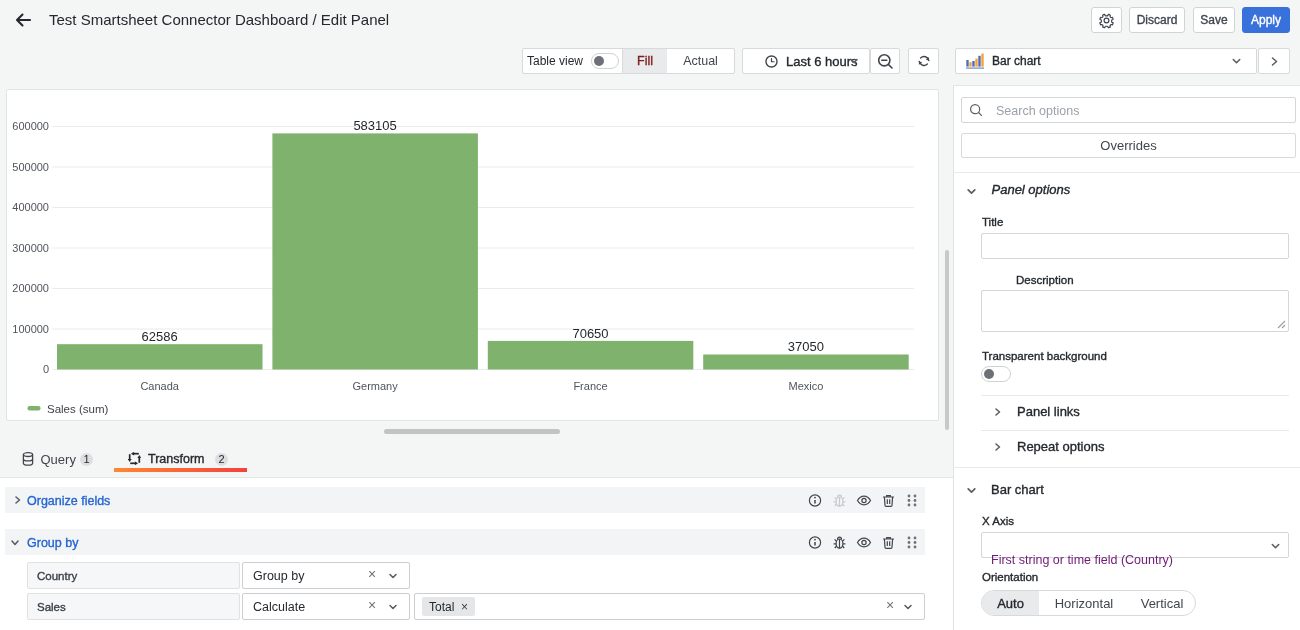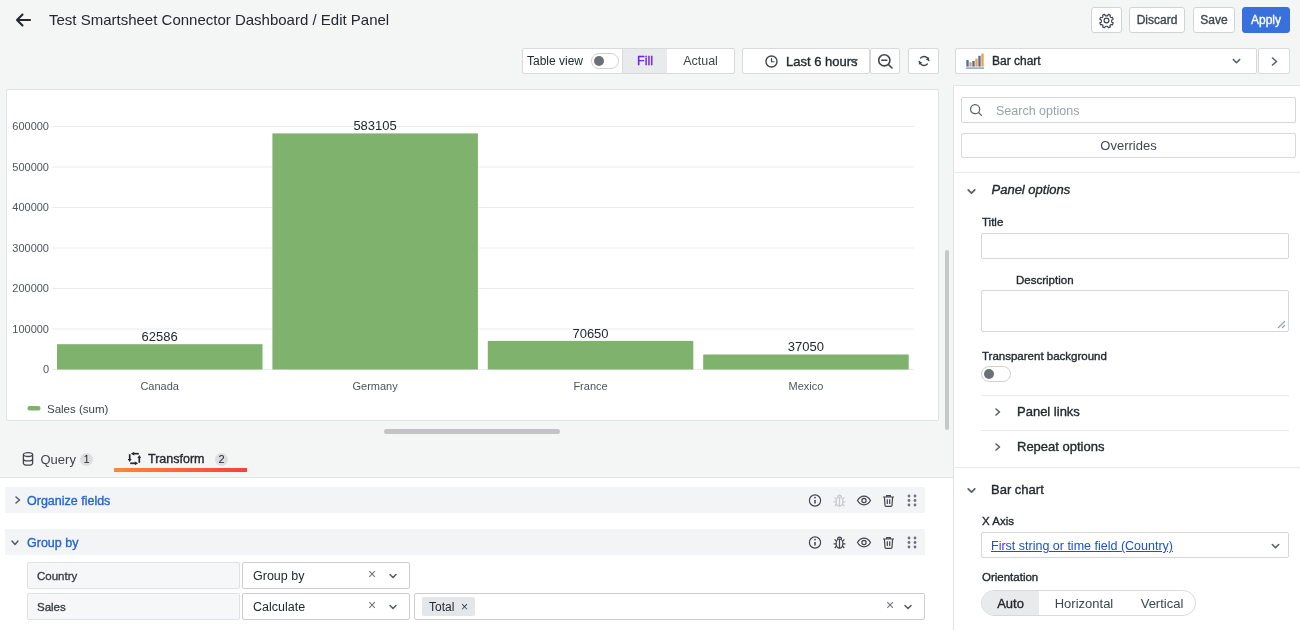--- a/index.html
+++ b/index.html
@@ -34,21 +34,21 @@
 <div class="btn" style="left:1193px;width:42px;">Save</div>
 <div class="btn" style="left:1242px;width:48px;background:#3871dc;border-color:#3871dc;color:#fff;">Apply</div>
 
 <div class="tbox" style="left:485px;width:107px;padding-left:4px;margin-left:37px;">
   <span style="font-size:12px;color:#24292e;">Table view</span>
   <span style="display:inline-block;margin-left:8px;width:28px;height:16px;border:1px solid #d0d1d3;border-radius:8px;background:#fff;position:relative;">
     <span style="position:absolute;left:2px;top:2px;width:10px;height:10px;border-radius:50%;background:#6e7077;"></span>
   </span>
 </div>
 <div class="tbox" style="left:622px;width:113px;padding:0;overflow:hidden;">
-  <span class="sb" style="width:44px;height:100%;background:#e9eaeb;display:flex;align-items:center;justify-content:center;font-size:12.5px;color:#6d28d9;">Fill</span>
+  <span class="sb" style="width:44px;height:100%;background:#e9eaeb;display:flex;align-items:center;justify-content:center;font-size:12.5px;color:#7f1d1d;">Fill</span>
   <span style="flex:1;height:100%;display:flex;align-items:center;justify-content:center;font-size:12.5px;color:#41464d;">Actual</span>
 </div>
 <div class="tbox" style="left:742px;width:128px;padding-left:22px;">
   <svg width="13" height="13" viewBox="0 0 16 16">
       <circle cx="8" cy="8" r="6.8" fill="none" stroke="#41464d" stroke-width="1.7"></circle>
       <path d="M8 4.4V8.3H11.2" fill="none" stroke="#41464d" stroke-width="1.5" stroke-linecap="round" stroke-linejoin="round"></path>
     </svg>
   <span class="sb" style="font-size:13px;color:#24292e;margin-left:8px;">Last 6 hours</span>
   <svg style="position:absolute;right:10px;" width="10" height="10" viewBox="0 0 10 10">
       <path class="chev" d="M2 3.5 L5 6.5 L8 3.5"></path>
@@ -288,21 +288,21 @@
   </svg>
 <div class="seclabel" style="left:1017px;top:439px;font-size:13px;">Repeat options</div>
 <div class="divider" style="left:953px;top:467px;width:347px;background:#e8e9ea;"></div>
 
 <svg class="abs" style="left:966px;top:486px;" width="11" height="9" viewBox="0 0 10 8">
     <path class="chev" d="M2 2.5 L5 5.5 L8 2.5"></path>
   </svg>
 <div class="seclabel" style="left:991px;top:481.5px;font-size:13px;">Bar chart</div>
 <div class="seclabel" style="left:982px;top:515px;">X Axis</div>
 <div class="input" style="left:981px;top:532px;width:308px;height:26px;"></div>
-<div class="abs" style="left:991px;top:539px;font-size:12.5px;color:#1d4ed8;text-decoration:underline;">First string or time field (Country)</div>
+<div class="abs" style="left:991px;top:553px;font-size:12.5px;color:#701a75;">First string or time field (Country)</div>
 <svg class="abs" style="left:1270px;top:541px;" width="11" height="10" viewBox="0 0 10 10">
     <path class="chev" d="M1.8 3.5 L5 6.7 L8.2 3.5"></path>
   </svg>
 <div class="seclabel" style="left:982px;top:571px;">Orientation</div>
 <div class="abs" style="left:981px;top:590px;width:215px;height:26px;border:1px solid #d8d9da;border-radius:13px;background:#fff;display:flex;overflow:hidden;">
   <span class="sb" style="width:57px;background:#e9eaeb;display:flex;align-items:center;justify-content:center;font-size:13px;color:#24292e;">Auto</span>
   <span style="width:90px;display:flex;align-items:center;justify-content:center;font-size:13px;color:#41464d;">Horizontal</span>
   <span style="flex:1;display:flex;align-items:center;justify-content:center;font-size:13px;color:#41464d;">Vertical</span>
 </div>
 

